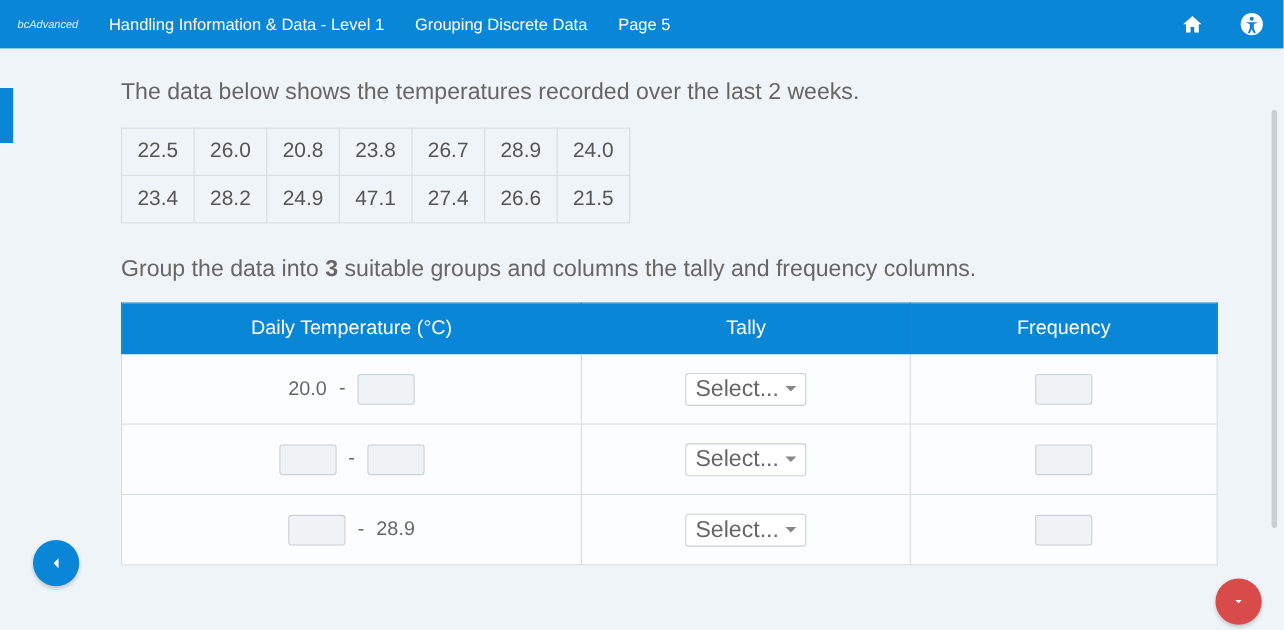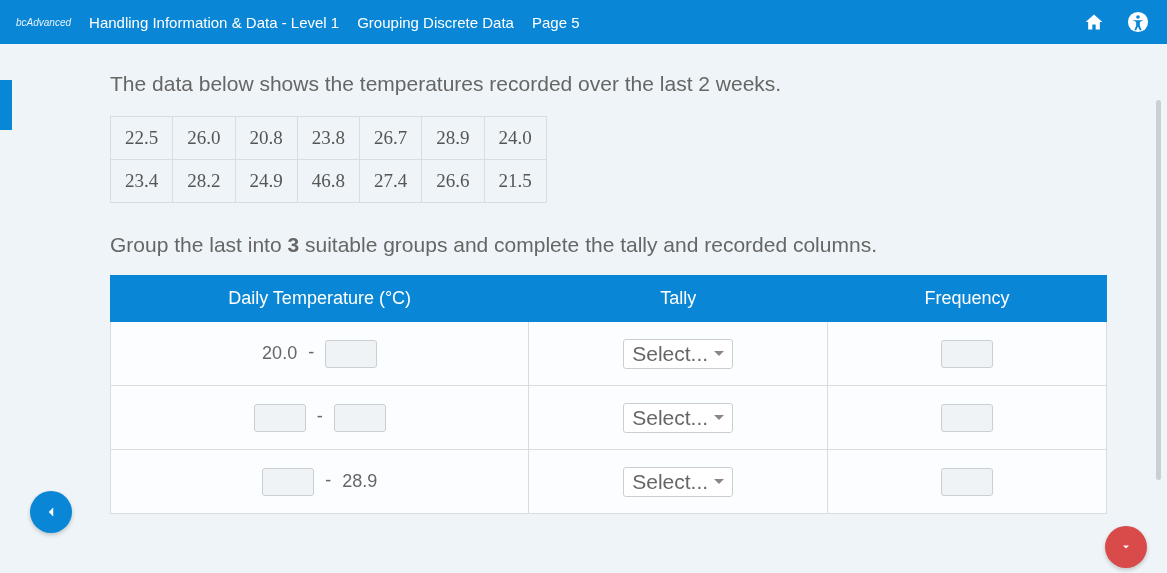--- a/index.html
+++ b/index.html
@@ -5,42 +5,41 @@
   * { box-sizing: border-box; margin: 0; padding: 0; font-family: Arial, Helvetica, sans-serif; }
   body { background: #eef4f7; width: 1167px; height: 573px; overflow: hidden; position: relative; }
   .topbar {
     background: #0a86d6;
     color: #fff;
     height: 44px;
     display: flex;
     align-items: center;
     padding: 0 16px;
     font-size: 15px;
-    gap: 18px;
+    gap: 28px;
   }
   .topbar .brand { font-size: 10px; opacity: .9; font-style: italic; }
   .topbar .crumb { white-space: nowrap; }
   .topbar .spacer { flex: 1; }
   .topbar .icon { width: 26px; height: 26px; display: flex; align-items: center; justify-content: center; cursor: pointer; }
   .topbar svg { fill: #fff; }
   .content {
     padding: 28px 60px 20px 80px;
     color: #555;
     margin-left: 30px;
   }
   .prompt { font-size: 21px; color: #666; margin-bottom: 20px; }
   .data-table { border-collapse: collapse; margin-bottom: 30px; }
   .data-table td {
     border: 1px solid #d7dde1;
     padding: 10px 14px;
     font-size: 19px;
     color: #555;
     text-align: center;
     min-width: 60px;
-    font-family: Liberation Serif, serif;
   }
   .instr { font-size: 21px; color: #666; margin-bottom: 18px; }
   .instr b { font-weight: bold; }
   .answer-table { width: 100%; border-collapse: collapse; }
   .answer-table th {
     background: #0a86d6;
     color: #fff;
     font-weight: normal;
     font-size: 18px;
     padding: 12px 8px;
@@ -165,30 +164,30 @@
       <td>20.8</td>
       <td>23.8</td>
       <td>26.7</td>
       <td>28.9</td>
       <td>24.0</td>
     </tr>
     <tr>
       <td>23.4</td>
       <td>28.2</td>
       <td>24.9</td>
-      <td>46.8</td>
+      <td>47.1</td>
       <td>27.4</td>
       <td>26.6</td>
       <td>21.5</td>
     </tr>
   </tbody>
     </table>
 
   <p class="instr">
-    <span>Group the last into </span><b>3</b><span> suitable groups and complete the tally and recorded columns.</span>
+    <span>Group the data into </span><b>3</b><span> suitable groups and columns the tally and frequency columns.</span>
   </p>
 
   <table class="answer-table">
     <tbody>
         <tr>
       <th style="width:42%">Daily Temperature (°C)</th>
       <th style="width:30%">Tally</th>
       <th style="width:28%">Frequency</th>
     </tr>
     <tr>

